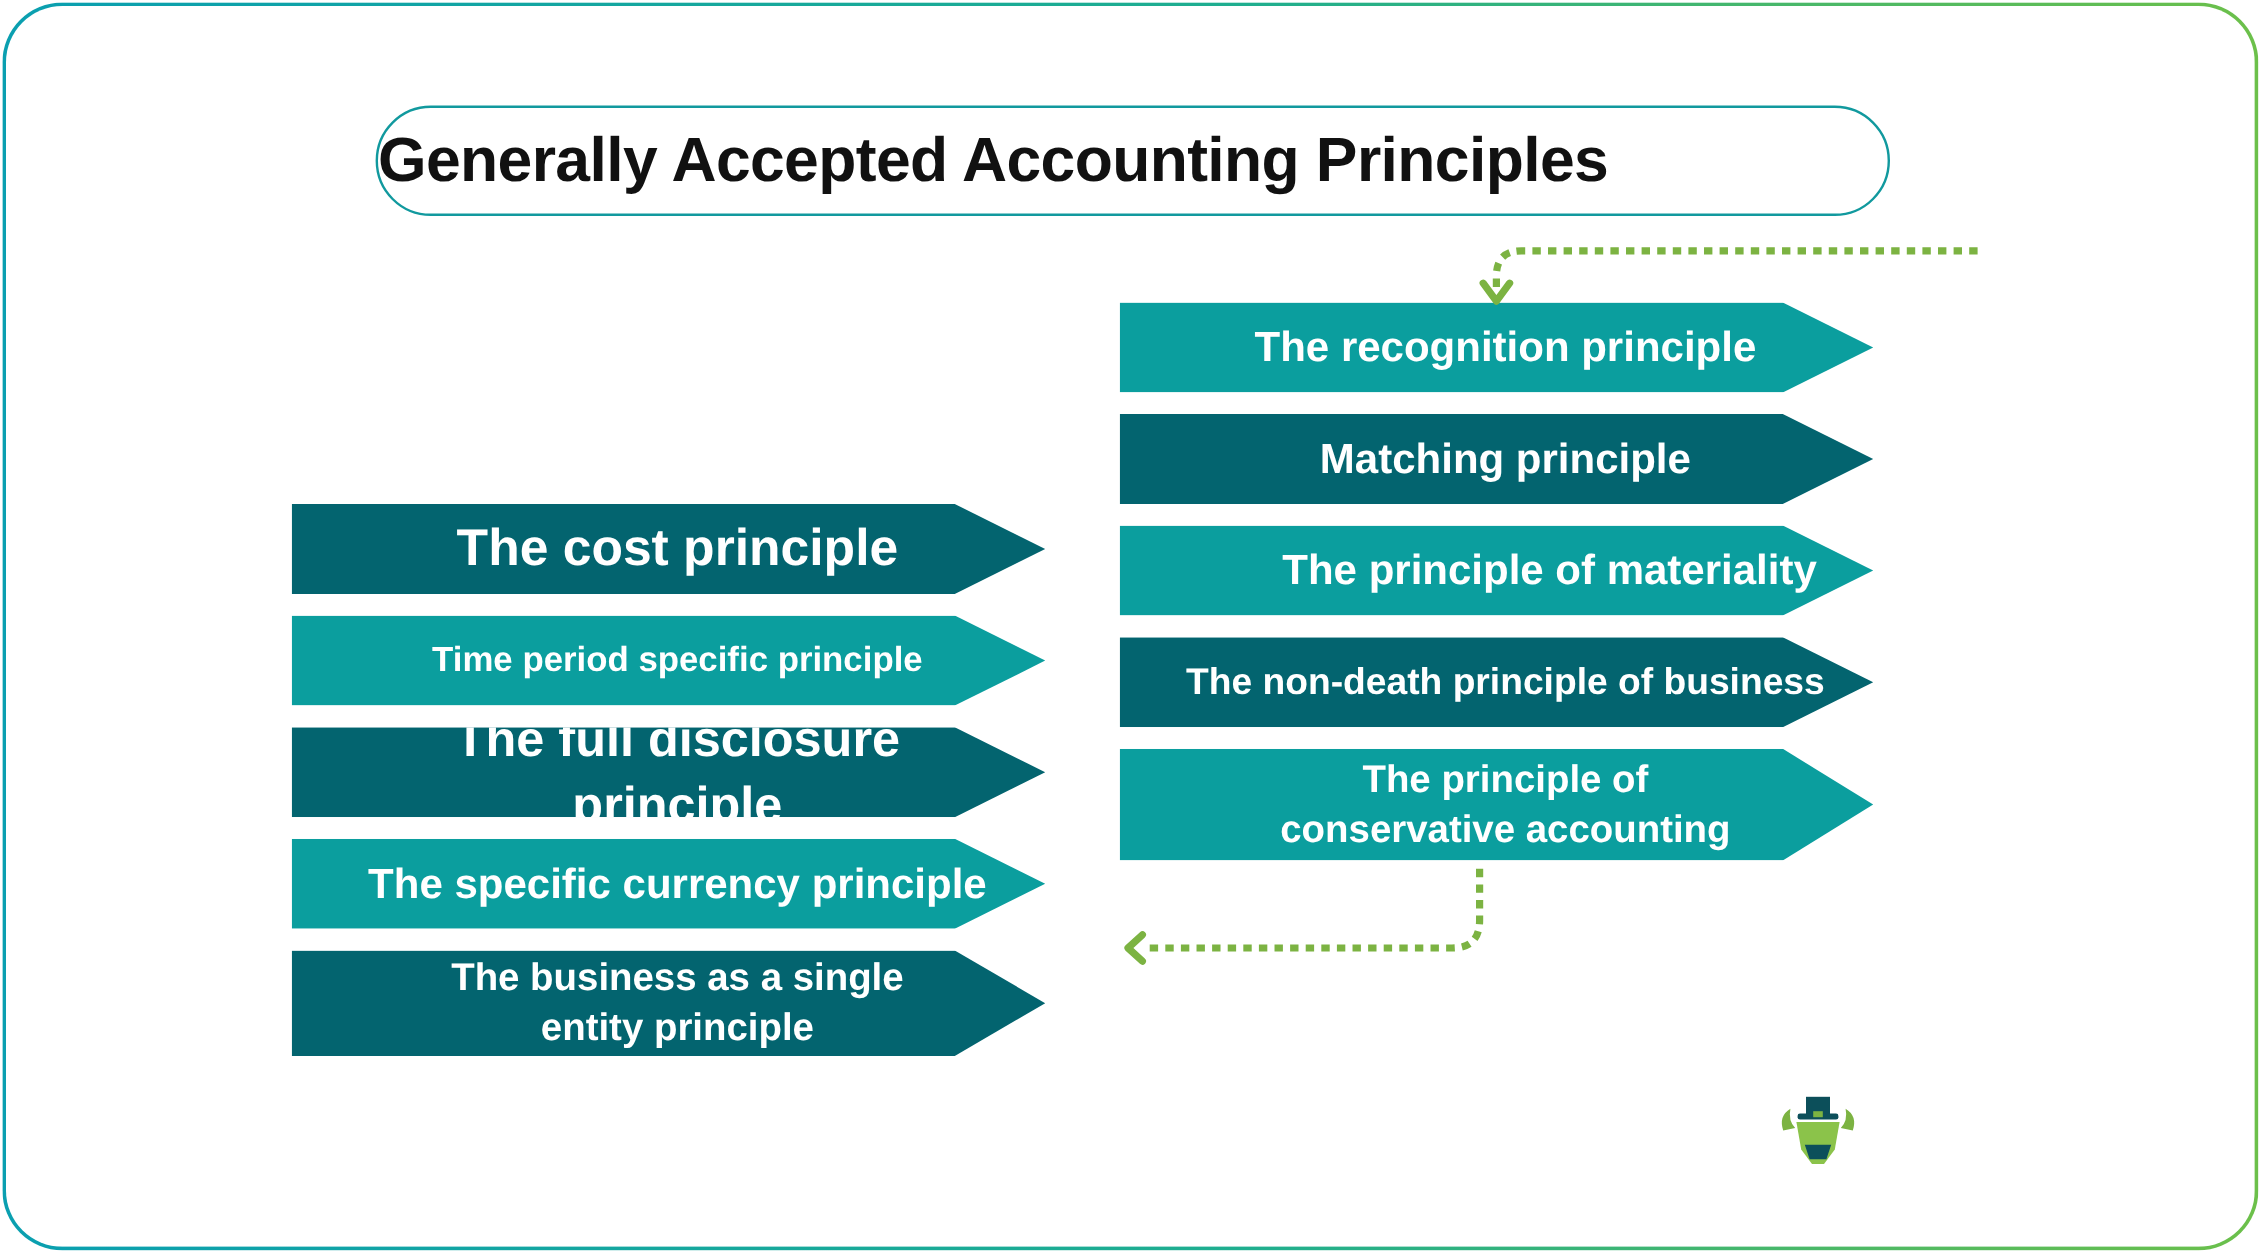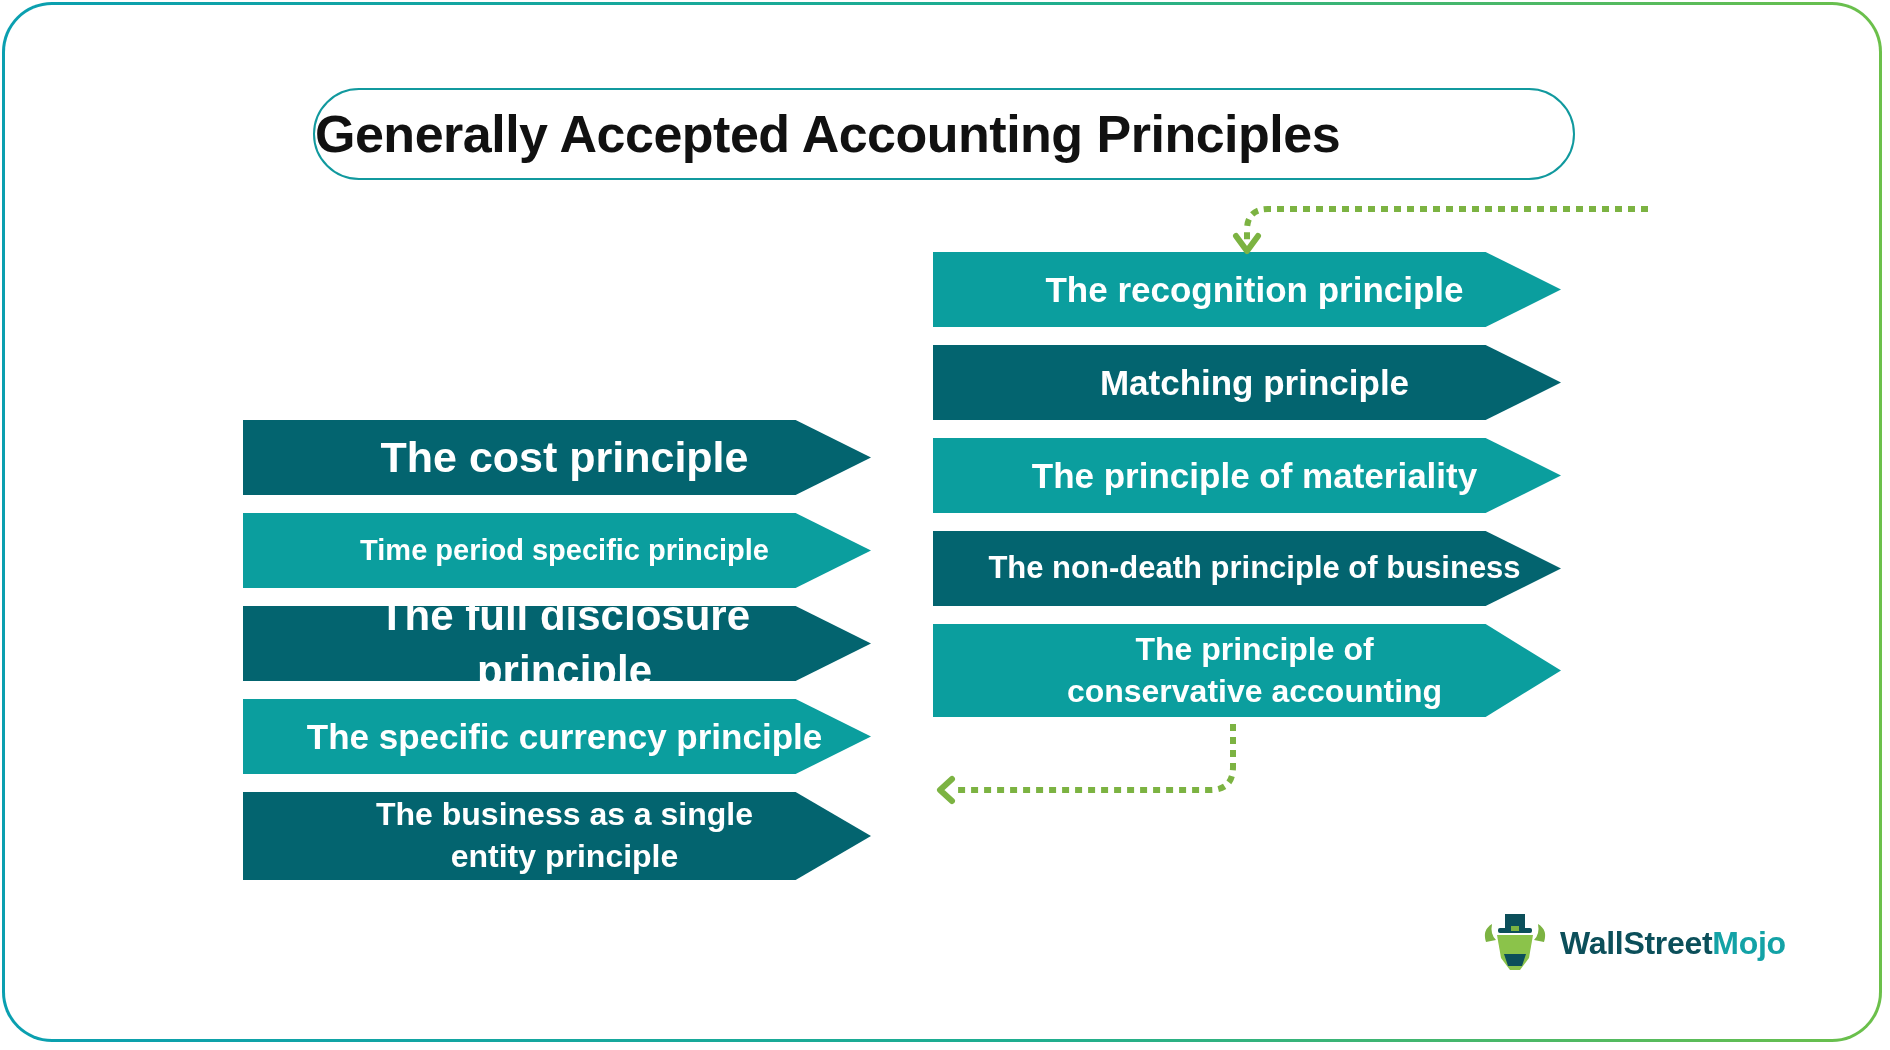--- a/index.html
+++ b/index.html
@@ -49,21 +49,21 @@
     <span style="width:100%;padding:0;">entity principle</span>
   </span>
 </div>
 
 <div class="arrow light" style="left:933px;top:252px;width:628px;height:75px;font-size:35px;">
   <span>The recognition principle</span>
 </div>
 <div class="arrow dark" style="left:933px;top:345px;width:628px;height:75px;font-size:35px;text-align:center;">
   <span>Matching principle</span>
 </div>
-<div class="arrow light" style="left:933px;top:438px;width:628px;height:75px;font-size:35px;">
+<div class="arrow light" style="left:933px;top:438px;width:628px;height:75px;font-size:35px;justify-content:flex-end;">
   <span>The principle of materiality</span>
 </div>
 <div class="arrow dark" style="left:933px;top:531px;width:628px;height:75px;font-size:31px;">
   <span style="width:100%;padding:0 4px;">The non-death principle of business</span>
 </div>
 <div class="arrow light" style="left:933px;top:624px;width:628px;height:93px;font-size:32px;">
   <span>
     <span style="width:100%;padding:0;">The principle of</span>
     <span style="width:100%;padding:0;">conservative accounting</span>
   </span>
@@ -83,16 +83,13 @@
 <div class="logo">
   <svg width="70" height="70" viewBox="0 0 70 70">
     <path d="M6 34 Q2 22 12 16 Q10 26 16 32 Z" fill="#7cb342"></path>
     <path d="M64 34 Q68 22 58 16 Q60 26 54 32 Z" fill="#7cb342"></path>
     <rect x="25" y="6" width="20" height="16" fill="#0c4f5a"></rect>
     <rect x="18" y="20" width="34" height="5" rx="2" fill="#0c4f5a"></rect>
     <rect x="31" y="18" width="8" height="5" fill="#7cb342"></rect>
     <path d="M17 27 L53 27 L49 50 L40 62 L30 62 L21 50 Z" fill="#8bc34a"></path>
     <path d="M24 46 L46 46 L42 58 L28 58 Z" fill="#0c4f5a"></path>
   </svg>
-  <div class="logo-text">
-    <span>WallStreet</span><span class="mojo">Mojo</span>
-  </div>
 </div>
 
 </body></html>

